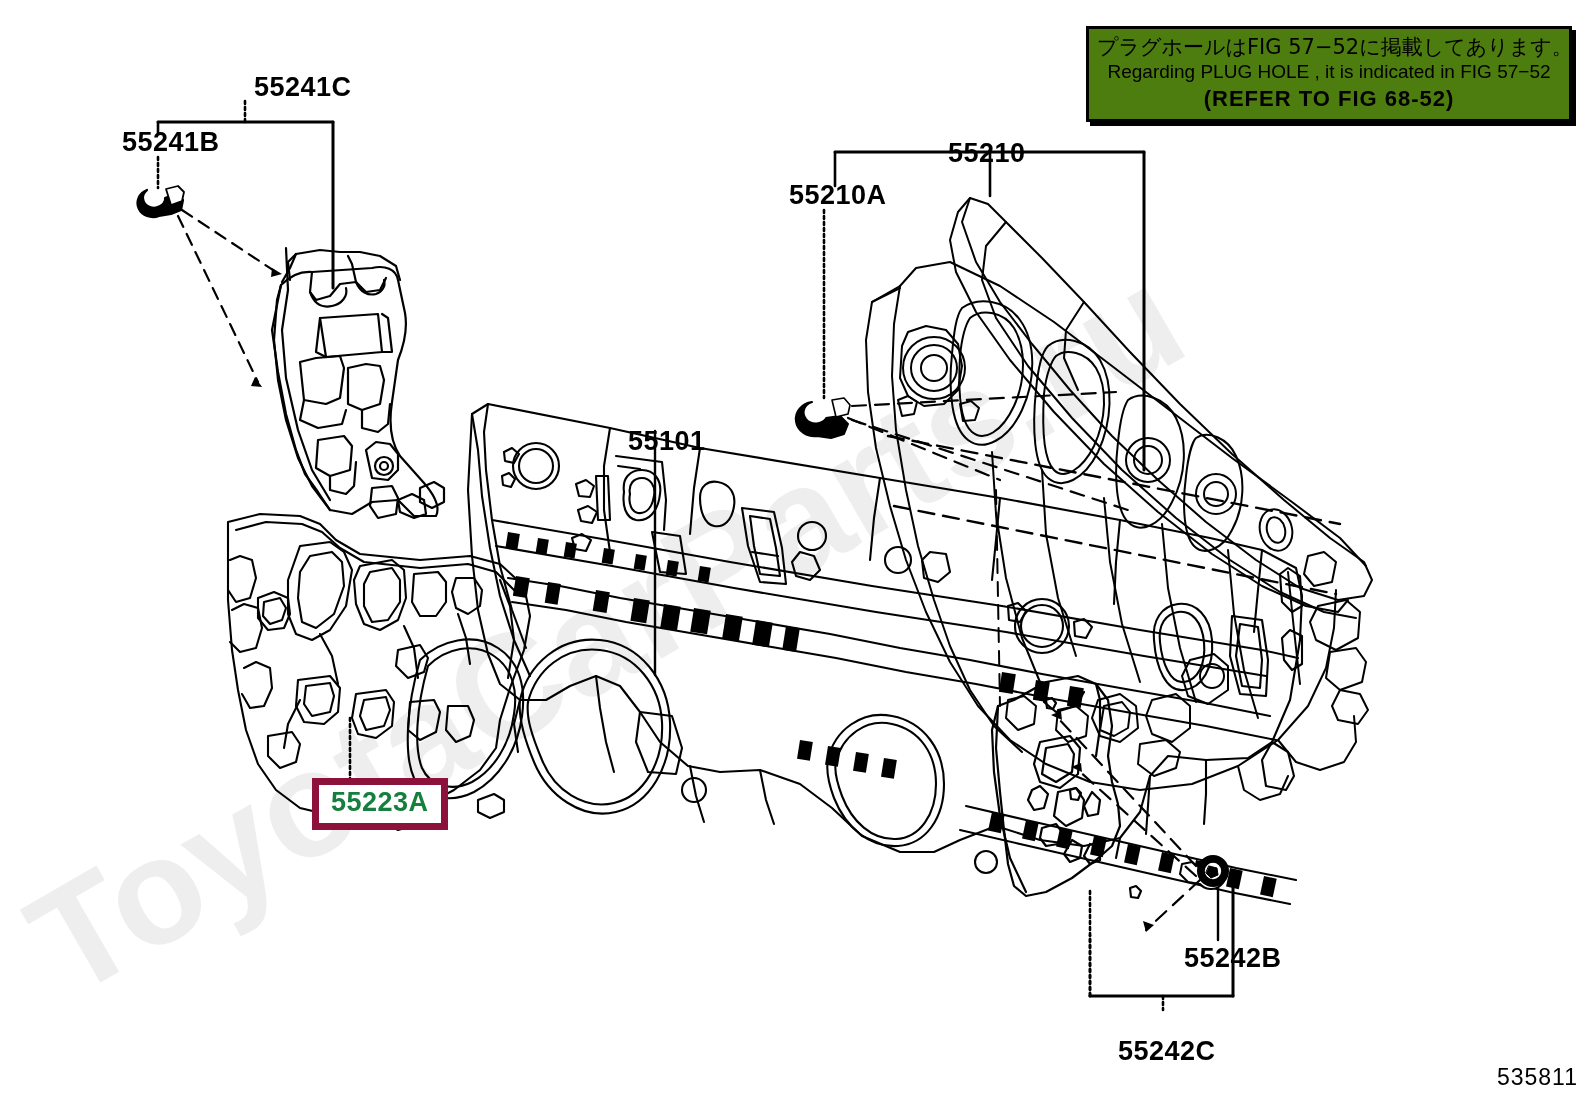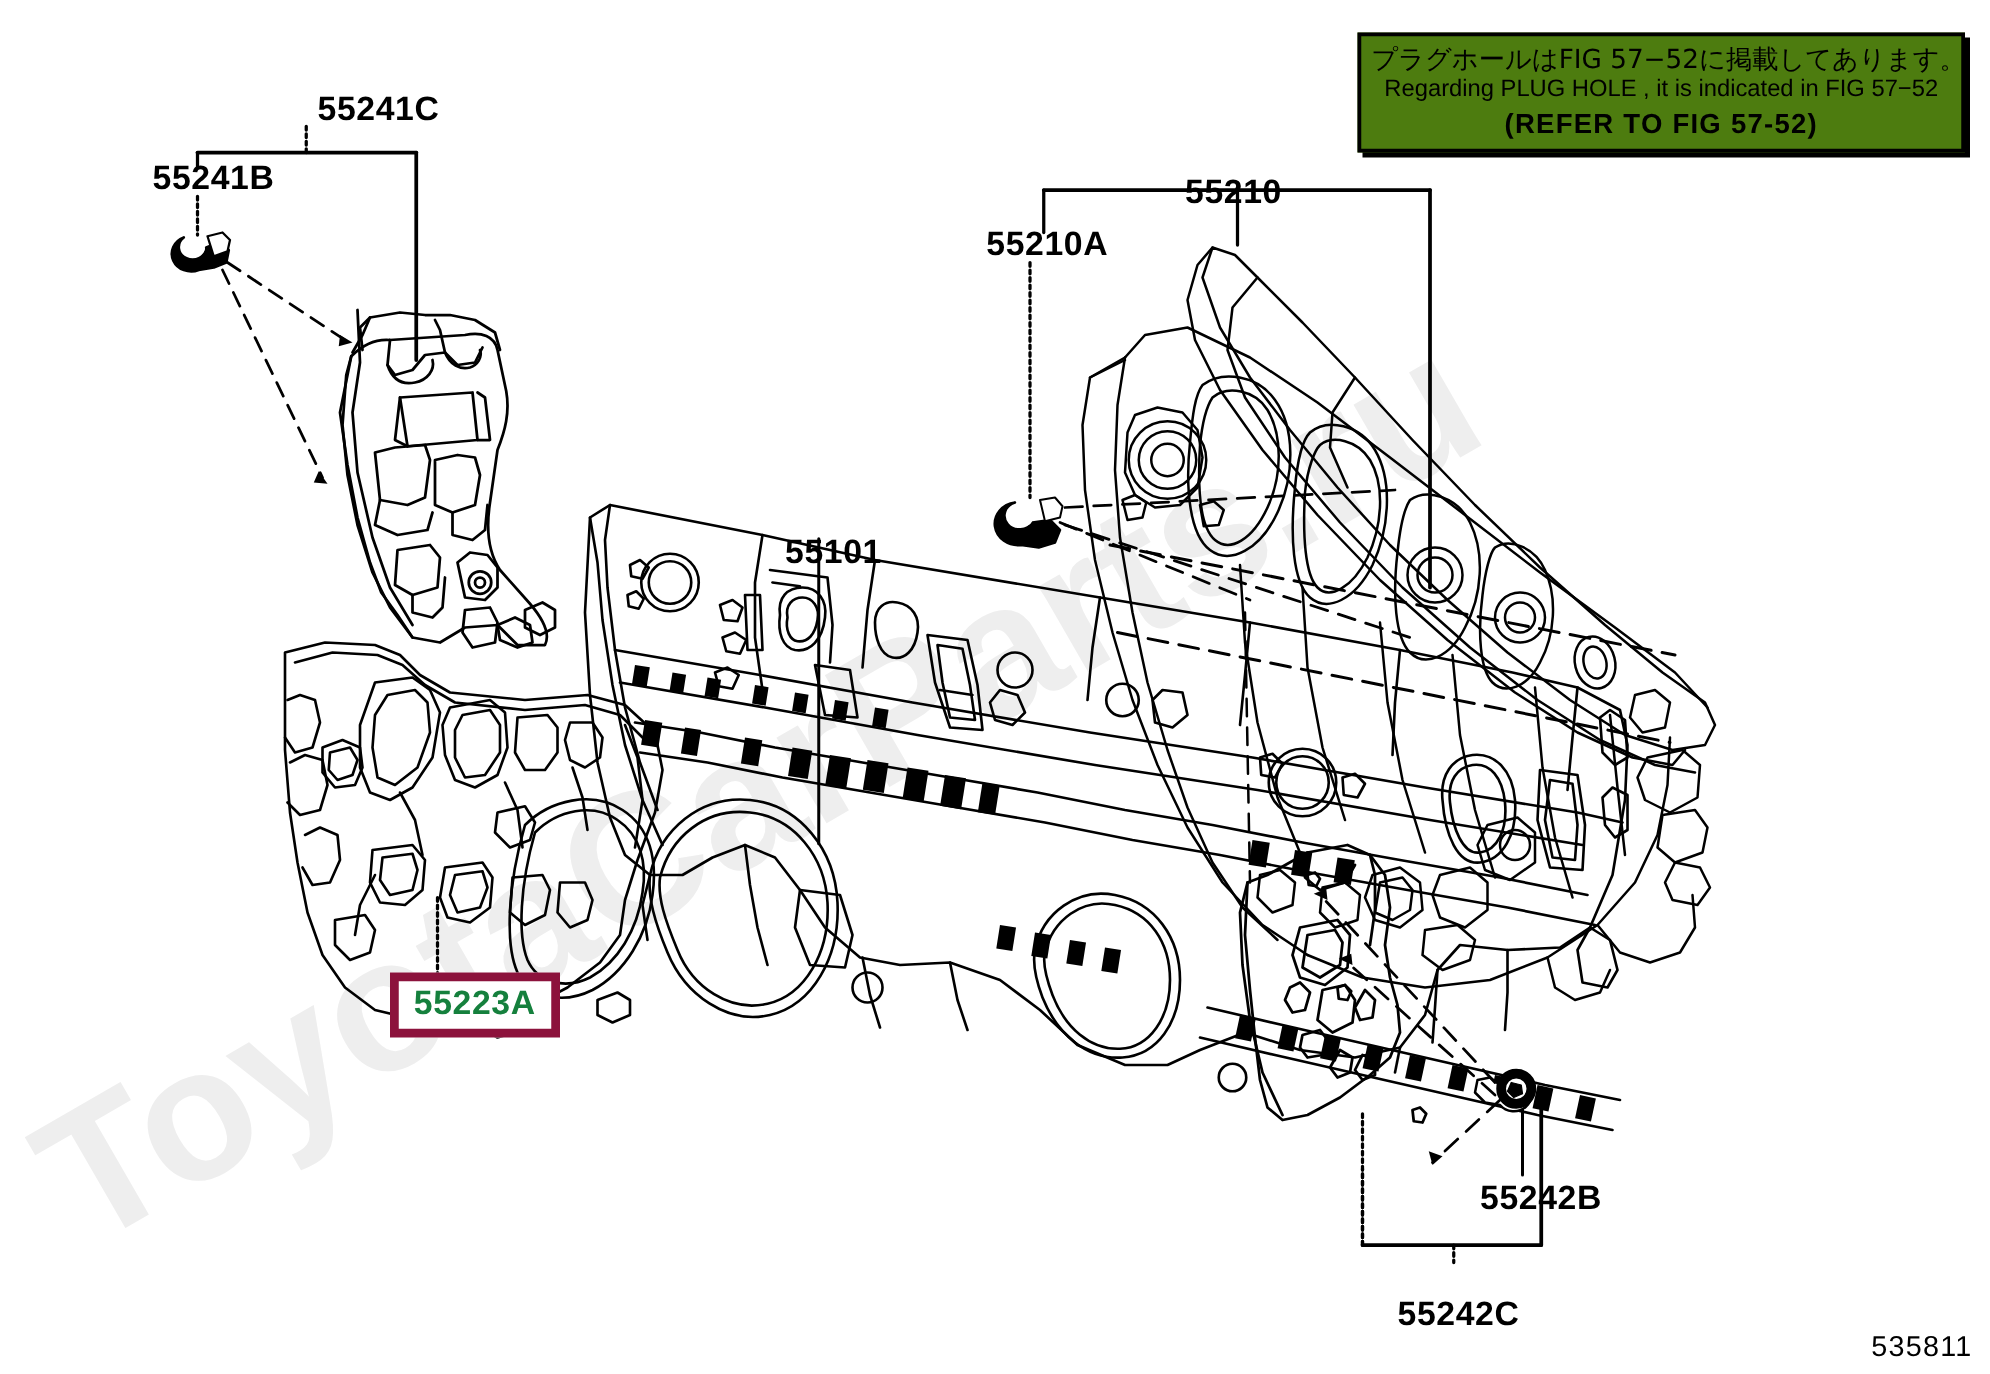--- a/index.html
+++ b/index.html
@@ -492,21 +492,21 @@
         <path d="M1082,772 l-11,-5 10,-4 z"></path>
         <path d="M1146,932 l-3,-11 11,4 z"></path>
       </g>
 
     </g>
   </svg>
 
   <div id="note-box">
     <div id="note-line-jp">プラグホールはFIG 57−52に掲載してあります。</div>
     <div id="note-line-en">Regarding  PLUG  HOLE , it is indicated in FIG  57−52</div>
-    <div id="note-line-ref">(REFER TO FIG 57-52)</div>
+    <div id="note-line-ref">(REFER TO FIG 68-52)</div>
   </div>
 
   <div class="part-label" style="left:207px; top:74px;margin-left:47px;">55241C</div>
 
   <div class="part-label" style="left:122px; top:129px;text-align:right;">55241B</div>
 
   <div class="highlight-label" style="left:312px; top:778px;">55223A</div>
 
   <div class="part-label" style="left:628px; top:428px;text-align:right;">55101</div>
 

